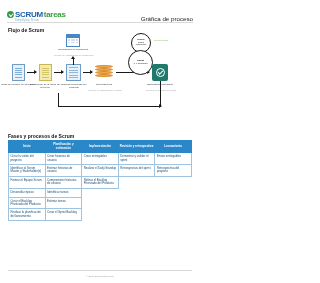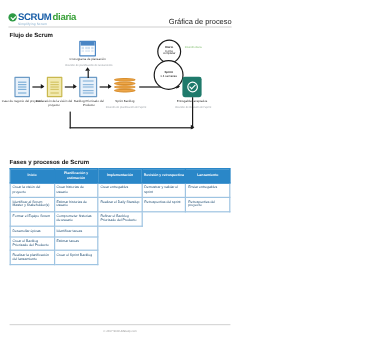--- a/index.html
+++ b/index.html
@@ -146,21 +146,21 @@
 </head>
 <body>
 
 <div class="page">
 
   <div class="header">
     <div class="logo-wrap">
       <div class="logo-row">
         <span class="logo-mark"></span>
         <span class="logo-text lt-a">SCRUM</span>
-          <span class="logo-text lt-b">diaria</span>
+          <span class="logo-text lt-b">tareas</span>
       </div>
       <span class="logo-tag">Simplifying Scrum</span>
     </div>
     <div class="doc-title">Gráfica de proceso</div>
   </div>
   <div class="hr-top"></div>
 
   <div class="sec-title" id="sec-flujo">Flujo de Scrum</div>
 
   <div class="diagram">

